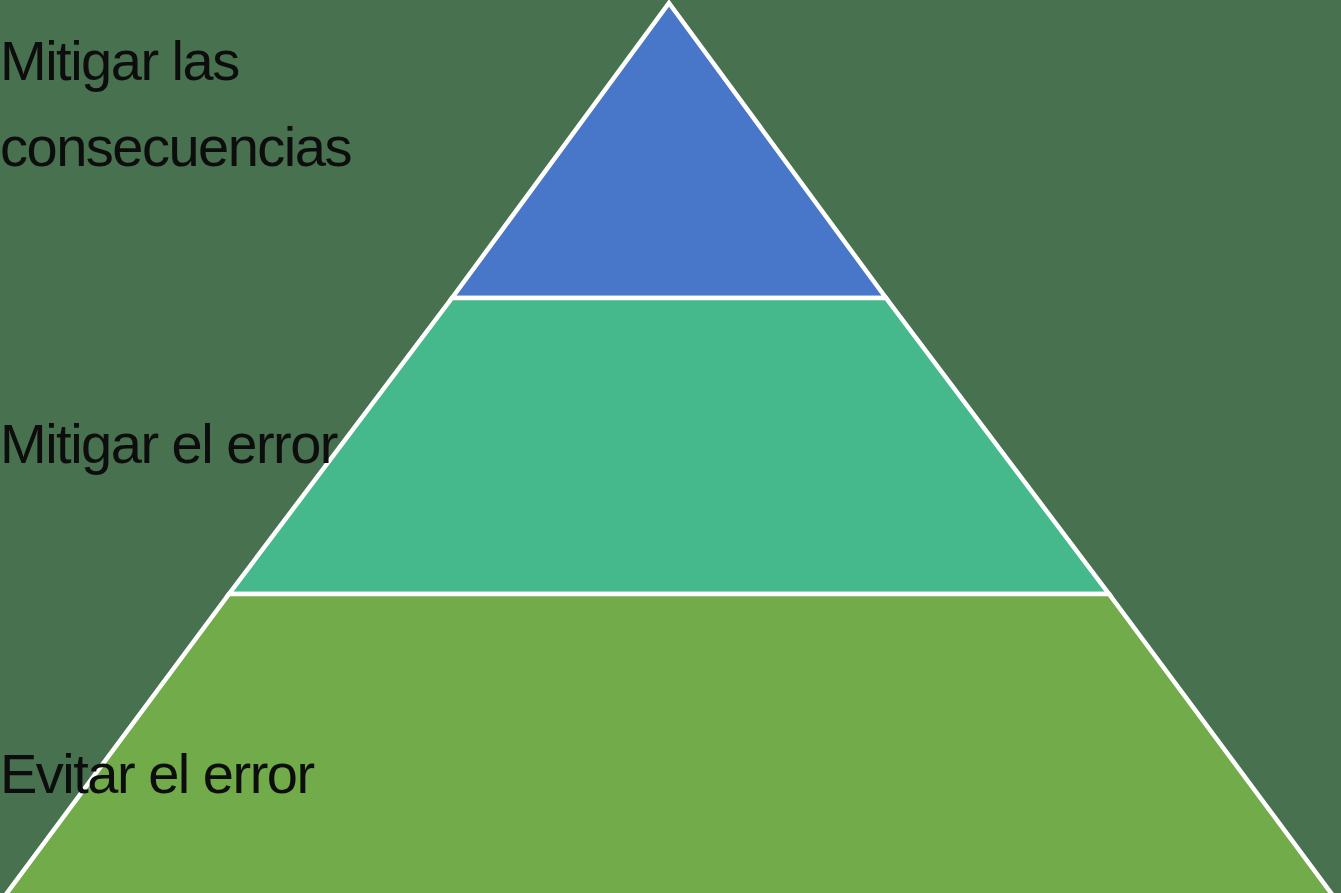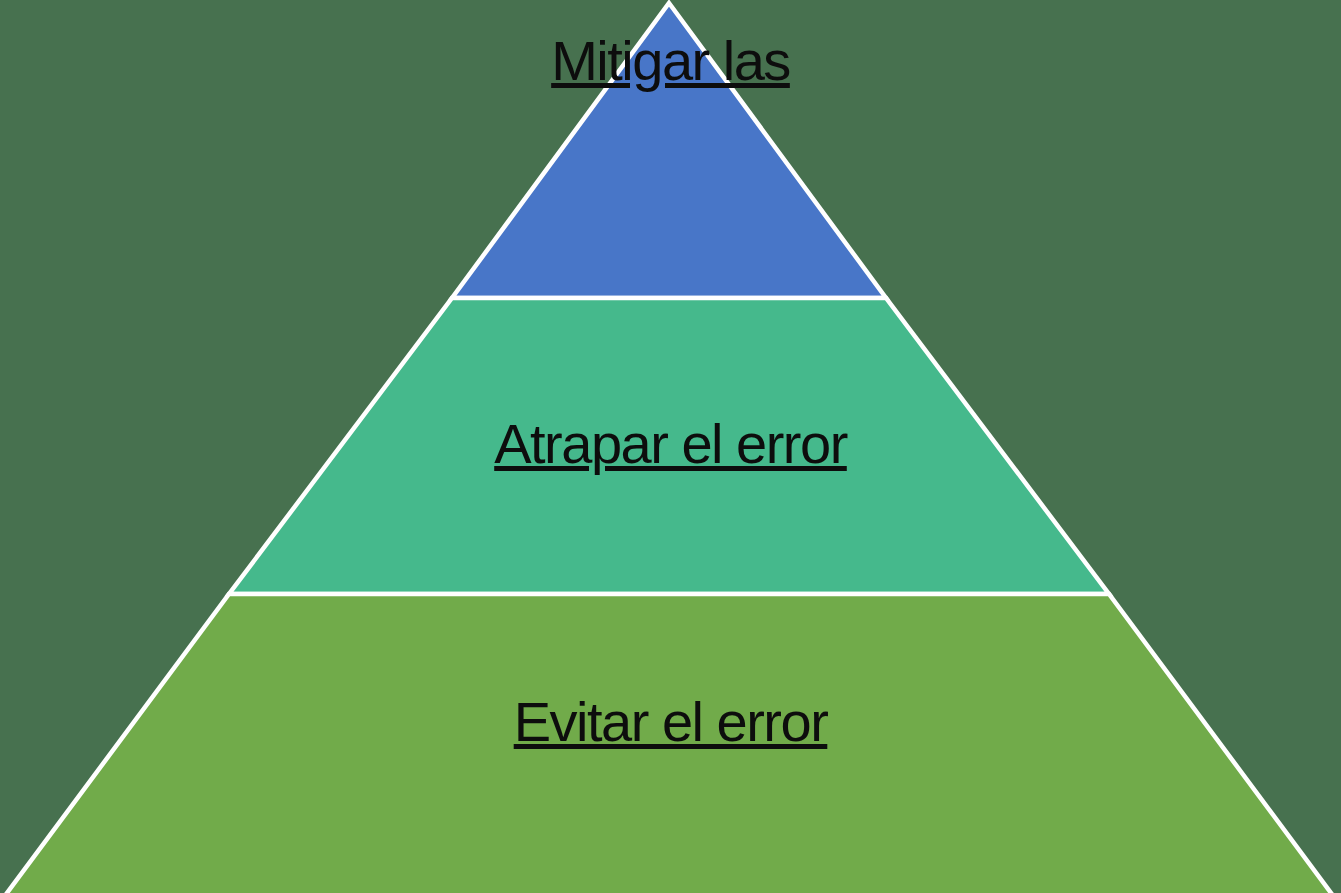--- a/index.html
+++ b/index.html
@@ -24,54 +24,53 @@
     display: block;
   }
   .pyramid-svg polygon {
     stroke-width: 4.5;
     stroke-linejoin: miter;
   }
   .level-label {
     position: absolute;
     left: 0;
     right: 0;
-    text-align: center;
     color: #0d0d0d;
     font-size: 56px;
     letter-spacing: -1.5px;
     white-space: nowrap;
     pointer-events: none;
-    text-decoration: underline;
   }
   .label-top {
     top: 18px;
     line-height: 86px;
   }
   .label-middle {
     top: 414px;
     line-height: 60px;
   }
   .label-bottom {
-    top: 692px;
+    top: 744px;
     line-height: 60px;
   }
 </style>
 </head>
 <body>
 
 <div class="stage">
 
   <svg class="pyramid-svg" viewBox="0 0 1341 893" preserveAspectRatio="none">
     <rect x="0" y="0" width="1341" height="893" stroke="none" fill="#47714F"></rect>
     <polygon points="669,3 886,298 452,298" fill="#4876C8" stroke="#FFFFFF"></polygon>
     <polygon points="452,298 886,298 1109,594 229,594" fill="#45B98C" stroke="#FFFFFF"></polygon>
     <polygon points="229,594 1109,594 1334,897 4,897" fill="#71AB4A" stroke="#FFFFFF"></polygon>
   </svg>
 
   <div class="level-label label-top">
     <div>Mitigar las</div>
+    <div>consecuencias</div>
   </div>
 
-  <div class="level-label label-middle">Atrapar el error</div>
+  <div class="level-label label-middle">Mitigar el error</div>
 
   <div class="level-label label-bottom">Evitar el error</div>
 
 </div>
 
 </body></html>

